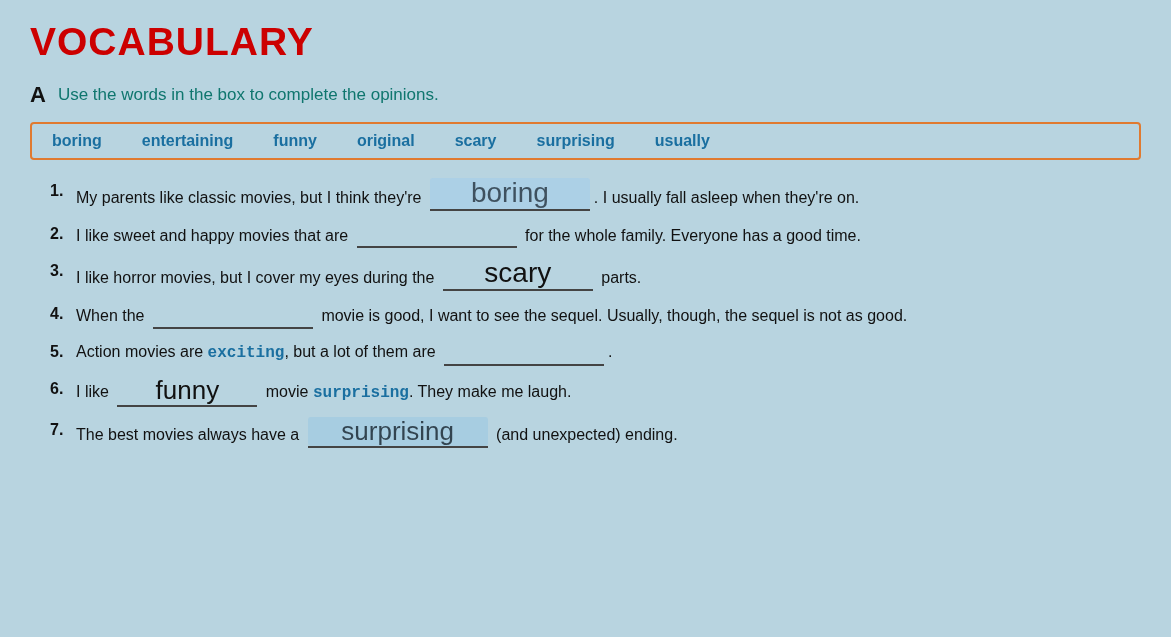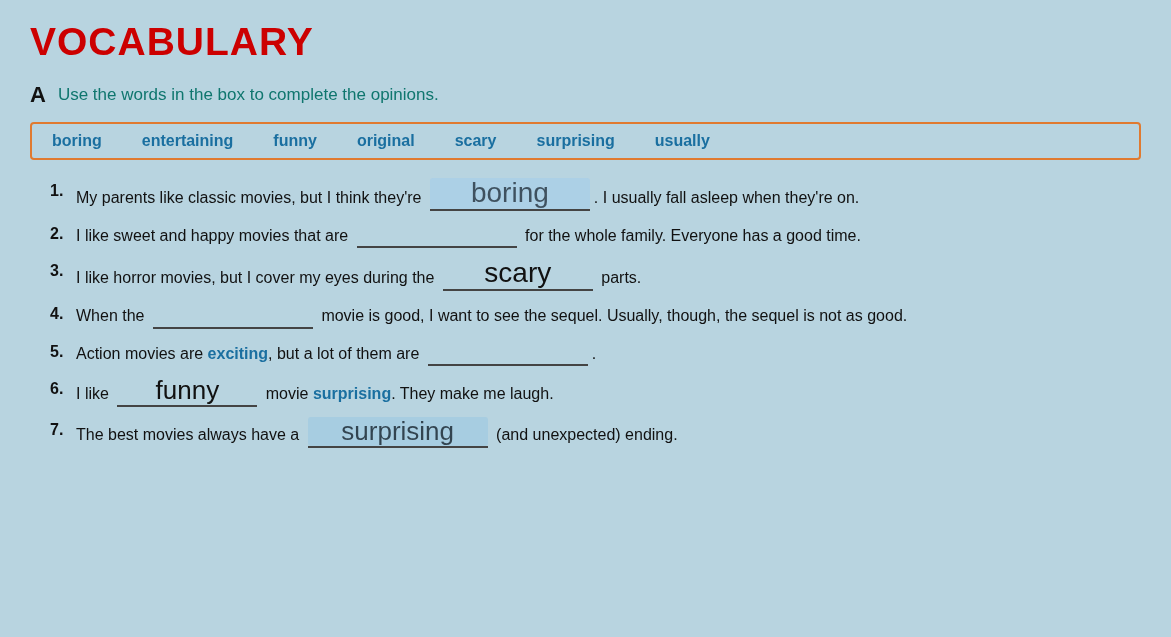--- a/index.html
+++ b/index.html
@@ -167,20 +167,21 @@
       margin: 0 4px;
       vertical-align: bottom;
       text-align: center;
       line-height: 1.1;
       padding: 0 6px;
     }
 
     .highlight-blue {
       color: #1a6fa0;
       font-weight: 700;
+      font-family: Liberation Mono, monospace;
     }
   </style>
 </head>
 <body>
 
 <div class="page-title">VOCABULARY</div>
 
 <div class="section-header">
   <div class="section-label">A</div>
   <div class="section-instruction">Use the words in the box to complete the opinions.</div>

